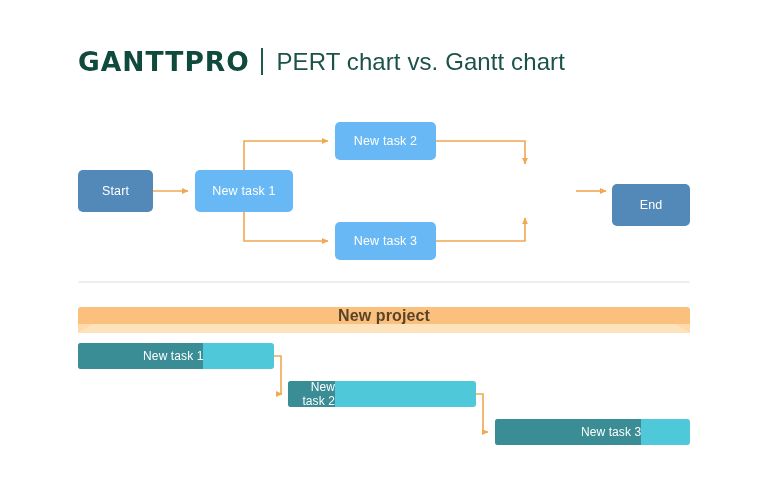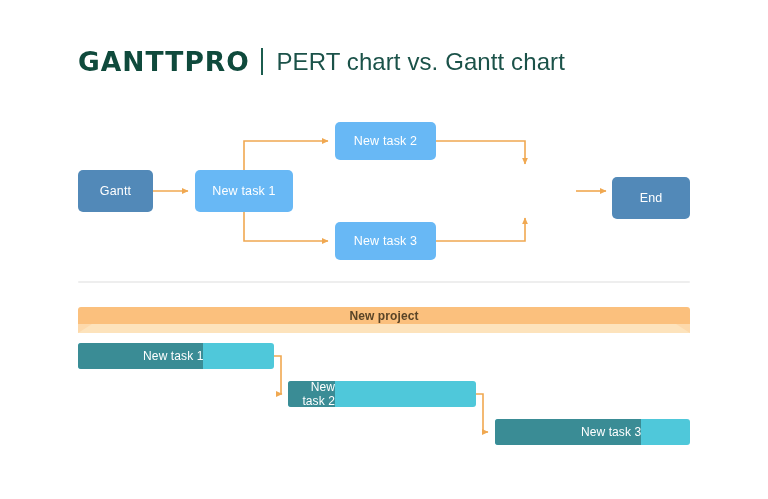--- a/index.html
+++ b/index.html
@@ -67,21 +67,21 @@
     clip-path:polygon(0 0,14px 0,14px 9px);}
   .summary .fade{
     position:absolute;left:0;top:17px;width:100%;height:9px;
     background:#fde3bc;
     clip-path:polygon(0 0,100% 0,100% 100%,0 100%);
     z-index:-1;
   }
   .summary .label{
     position:absolute;left:0;top:0;width:100%;height:17px;
     display:flex;align-items:center;justify-content:center;
-    color:#5a4427;font-size:12px;font-weight:700;letter-spacing:0.1px;
+    color:#5a4427;font-size:16px;font-weight:700;letter-spacing:0.1px;
   }
 
   .bar{
     position:absolute;height:26px;border-radius:3px;overflow:hidden;
     background:#4fc8da;
     display:flex;align-items:center;
   }
   .bar .prog{
     position:absolute;left:0;top:0;height:100%;
     background:#3a8c95;
@@ -115,32 +115,32 @@
       <g stroke="#f0a851" stroke-width="1.6" fill="none" marker-end="url(#ah)">
         <path d="M153,191 L188,191"></path>
         <path d="M244,170 L244,141 L328,141"></path>
         <path d="M244,212 L244,241 L328,241"></path>
         <path d="M436,141 L525,141 L525,164"></path>
         <path d="M436,241 L525,241 L525,218"></path>
         <path d="M576,191 L606,191"></path>
       </g>
     </svg>
   <div class="node dark" style="left: 78px; top: 170px; width: 75px; height: 42px;">
-        <span>Gantt</span>
+        <span>Start</span>
       </div>
       <div class="node light" style="left: 195px; top: 170px; width: 98px; height: 42px;">
         <span>New task 1</span>
       </div>
       <div class="node light" style="left: 335px; top: 122px; width: 101px; height: 38px;">
         <span>New task 2</span>
       </div>
       <div class="node light" style="left: 335px; top: 222px; width: 101px; height: 38px;">
         <span>New task 3</span>
       </div>
-      <div class="node dark" style="left: 612px; top: 177px; width: 78px; height: 42px;">
+      <div class="node dark" style="left: 612px; top: 184px; width: 78px; height: 42px;">
         <span>End</span>
       </div>
     </div>
 
   <div class="divider"></div>
 
   <div class="gantt">
 
     <div class="summary">
       <div class="fade"></div>

